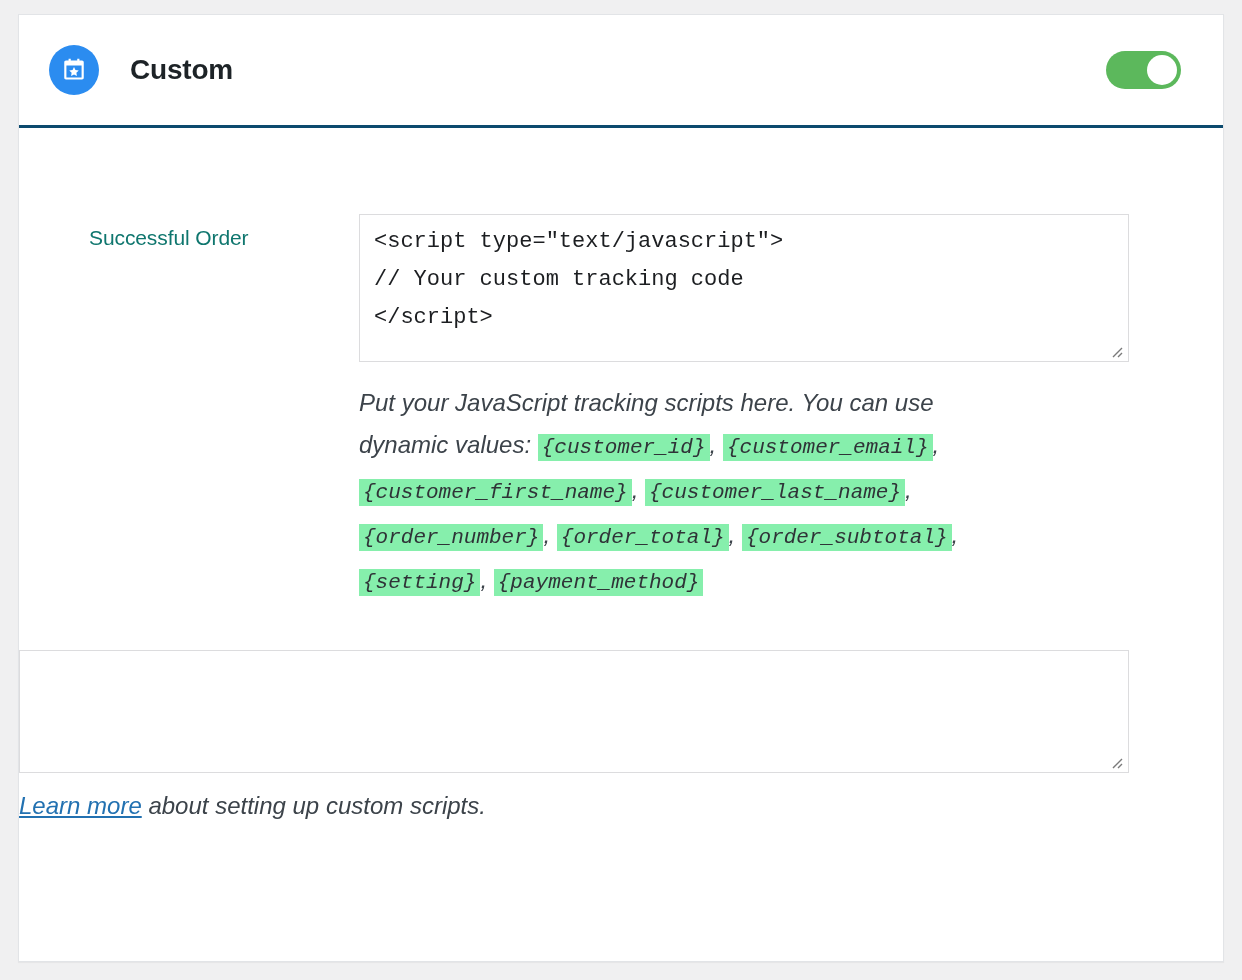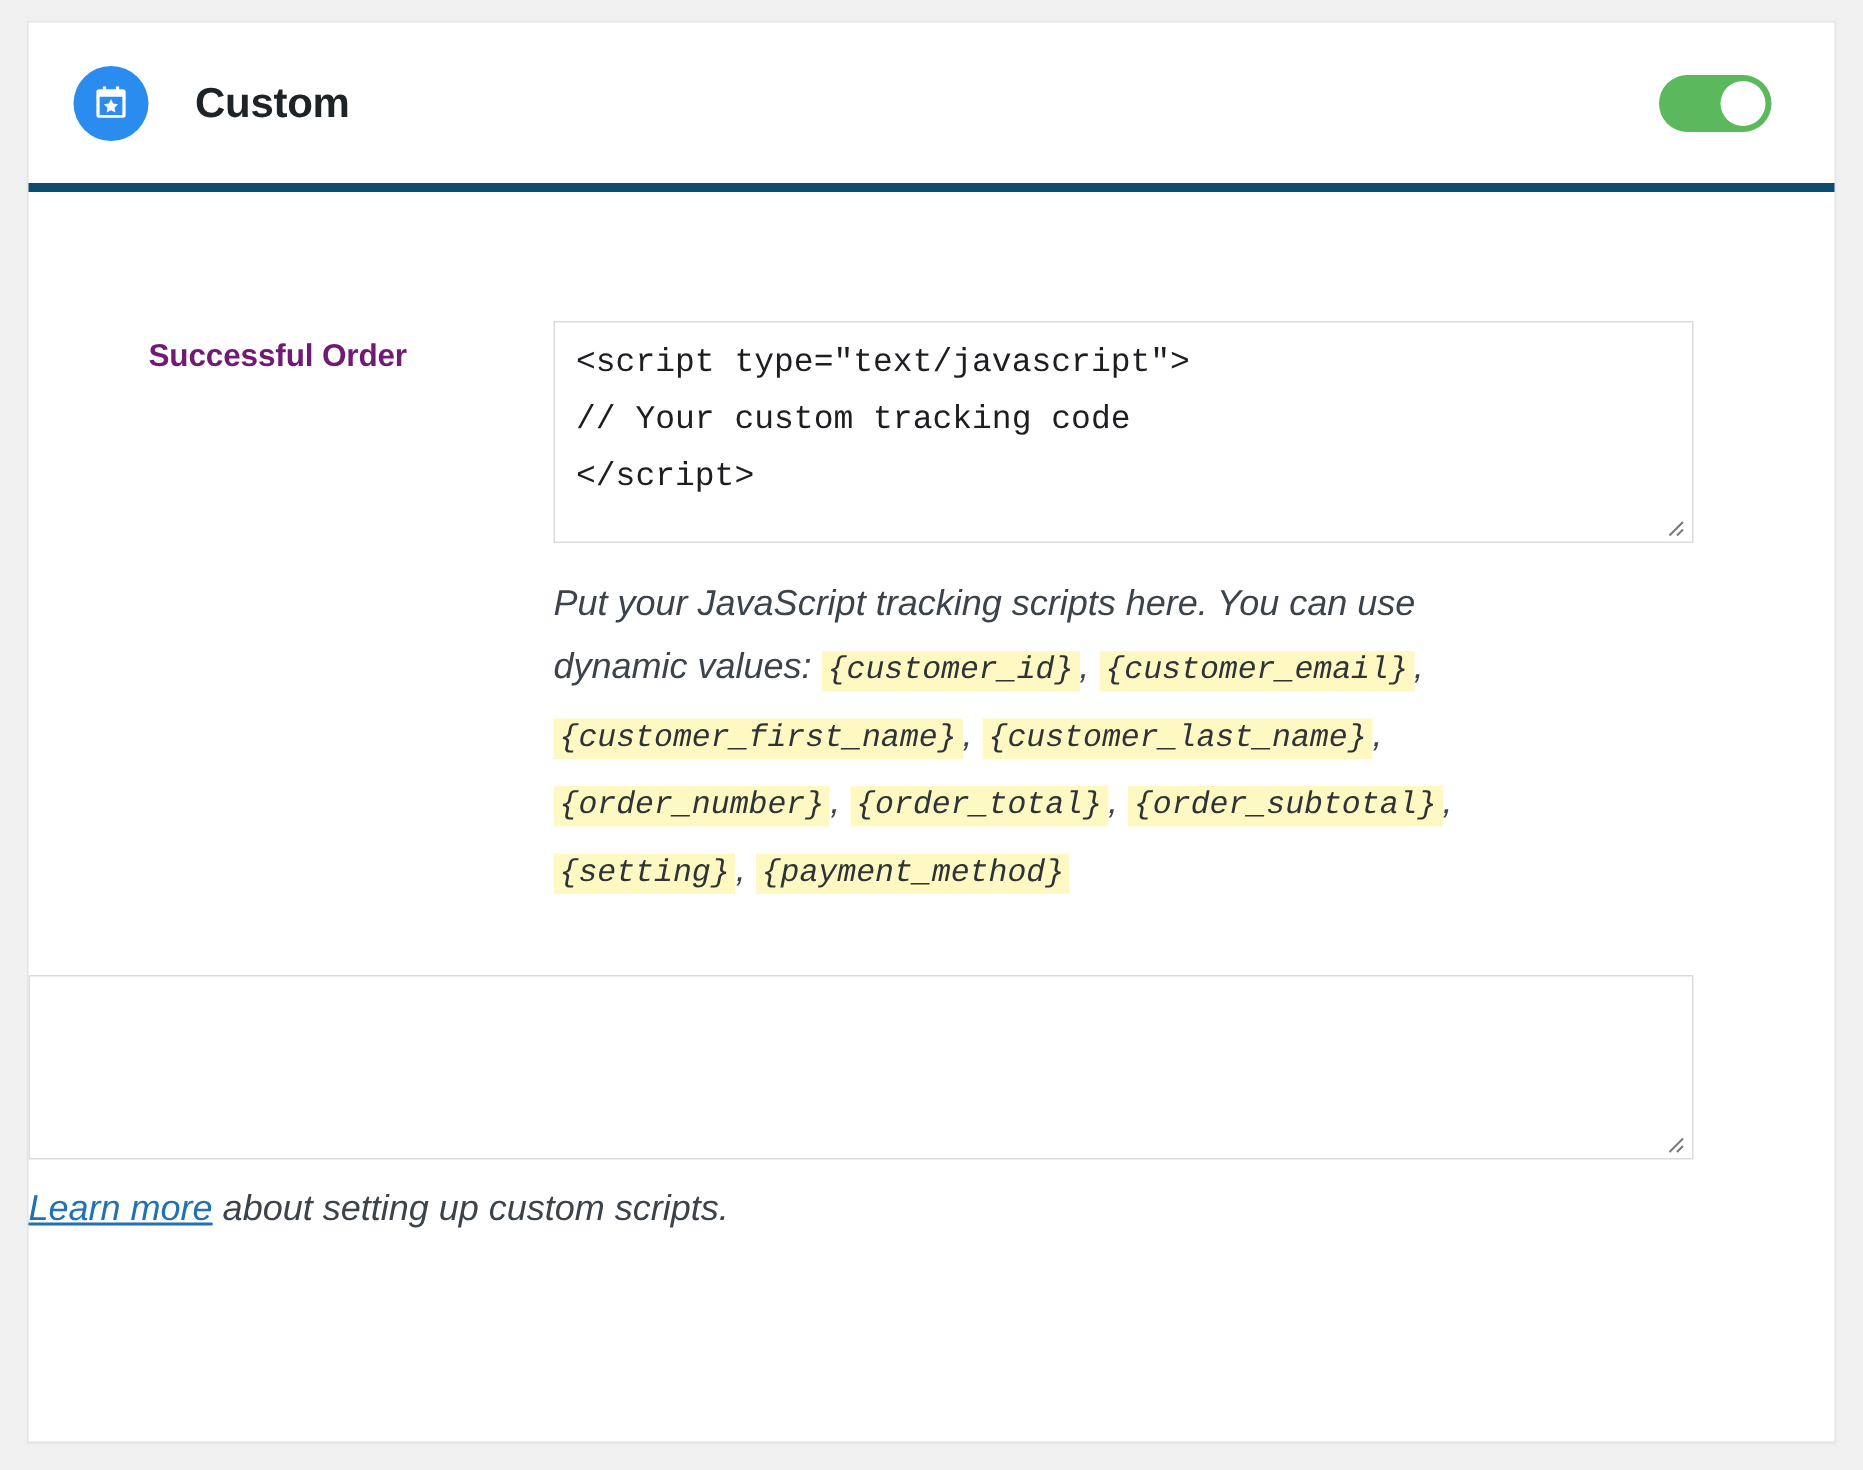--- a/index.html
+++ b/index.html
@@ -31,21 +31,21 @@
     background: #ffffff;
     border: 1px solid #e2e4e7;
     box-sizing: border-box;
     box-shadow: 0 1px 1px rgba(0,0,0,0.04);
   }
 
   
   .card-header {
     position: relative;
     height: 113px;
-    border-bottom: 6px solid #0c4a6e;
+    border-bottom: 3px solid #0c4a6e;
     display: flex;
     align-items: center;
     padding: 0 30px 0 30px;
     box-sizing: border-box;
   }
 
   .brand-icon {
     width: 50px;
     height: 50px;
     border-radius: 50%;
@@ -98,26 +98,25 @@
   }
   .field-row.row-1 { padding: 86px 0 0 0; }
   .field-row.row-2 { padding: 46px 0 0 0; }
 
   .field-label {
     width: 340px;
     flex: 0 0 auto;
     padding-left: 70px;
     box-sizing: border-box;
     font-size: 21px;
-    font-weight: bold;
-    color: #701a75;
+    font-weight: normal;
+    color: #0f766e;
     line-height: 1.25;
     padding-top: 11px;
     letter-spacing: -0.1px;
-    margin-left: 10px;
   }
 
   .field-control {
     flex: 1 1 auto;
     padding-right: 94px;
   }
 
   .code-area {
     width: 100%;
     box-sizing: border-box;
@@ -157,21 +156,21 @@
   }
   .help-text.second {
     margin-top: 12px;
     max-width: 100%;
   }
 
   code.token {
     font-family: "Liberation Mono", "DejaVu Sans Mono", monospace;
     font-style: italic;
     font-size: 21px;
-    background: #fef9c3;
+    background: #86efac;
     color: #2f3337;
     padding: 2px 4px;
     border-radius: 0;
     white-space: nowrap;
   }
 
   a.learn-more {
     color: #2271b1;
     text-decoration: underline;
     font-style: italic;

